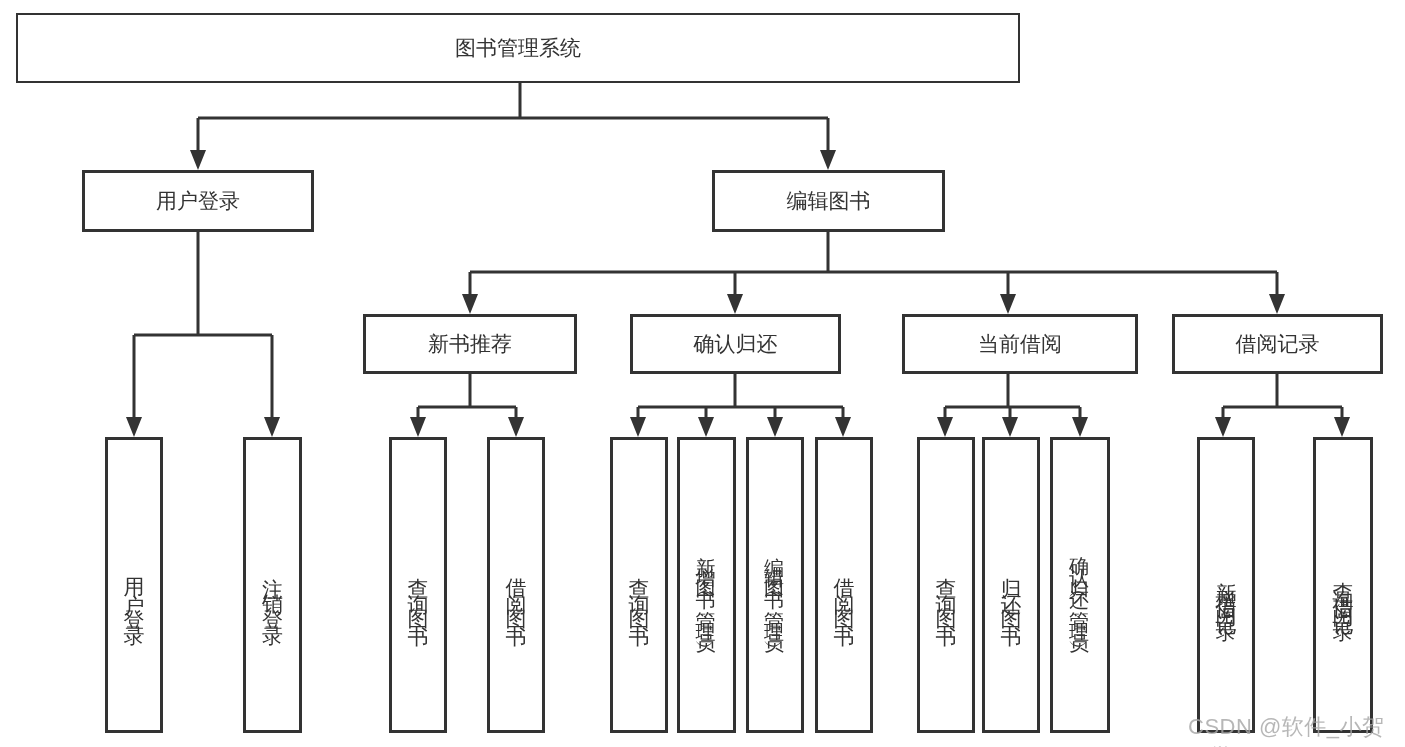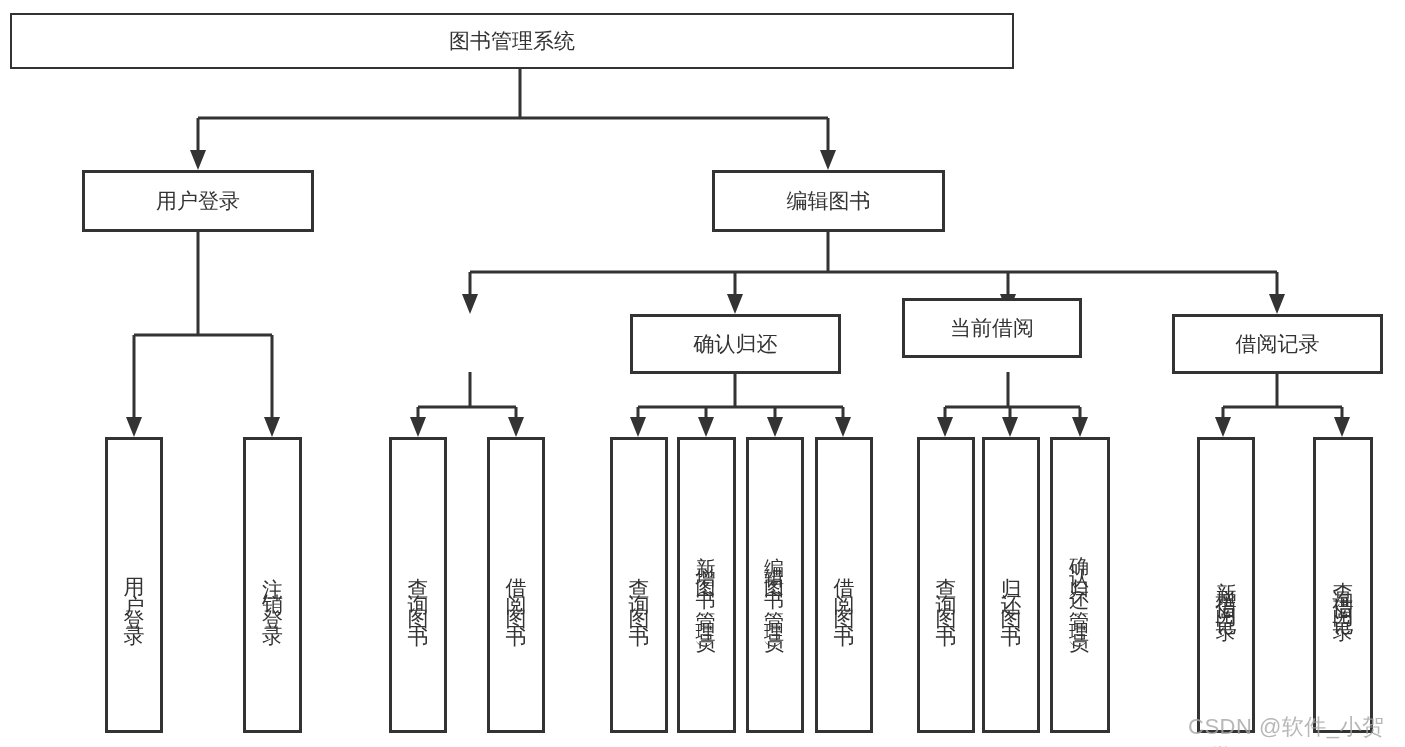--- a/index.html
+++ b/index.html
@@ -66,35 +66,38 @@
     <path d="M1008 372 V407 M945 407 H1080 M945 407 V420 M1010 407 V420 M1080 407 V420"></path>
     <polygon points="937,417 953,417 945,437"></polygon>
     <polygon points="1002,417 1018,417 1010,437"></polygon>
     <polygon points="1072,417 1088,417 1080,437"></polygon>
 
     <path d="M1277 372 V407 M1223 407 H1342 M1223 407 V420 M1342 407 V420"></path>
     <polygon points="1215,417 1231,417 1223,437"></polygon>
     <polygon points="1334,417 1350,417 1342,437"></polygon>
   </svg>
 
-  <div class="node root" style="left:10px;top:13px;width:1004px;height:56px">
+  <div class="node root" style="left:16px;top:13px;width:1004px;height:70px">
     <span>图书管理系统</span>
   </div>
 
   <div class="node" style="left:82px;top:170px;width:232px;height:62px">
     <span>用户登录</span>
   </div>
   <div class="node" style="left:712px;top:170px;width:233px;height:62px">
     <span>编辑图书</span>
   </div>
 
+  <div class="node" style="left:363px;top:314px;width:214px;height:60px">
+    <span>新书推荐</span>
+  </div>
   <div class="node" style="left:630px;top:314px;width:211px;height:60px">
     <span>确认归还</span>
   </div>
-  <div class="node" style="left:902px;top:298px;width:180px;height:60px">
+  <div class="node" style="left:902px;top:314px;width:236px;height:60px">
     <span>当前借阅</span>
   </div>
   <div class="node" style="left:1172px;top:314px;width:211px;height:60px">
     <span>借阅记录</span>
   </div>
 
   <div class="node vnode" style="left:105px;top:437px;width:58px;height:296px">
     <span class="vtext ls16">用户登录</span>
   </div>
   <div class="node vnode" style="left:243px;top:437px;width:59px;height:296px">

